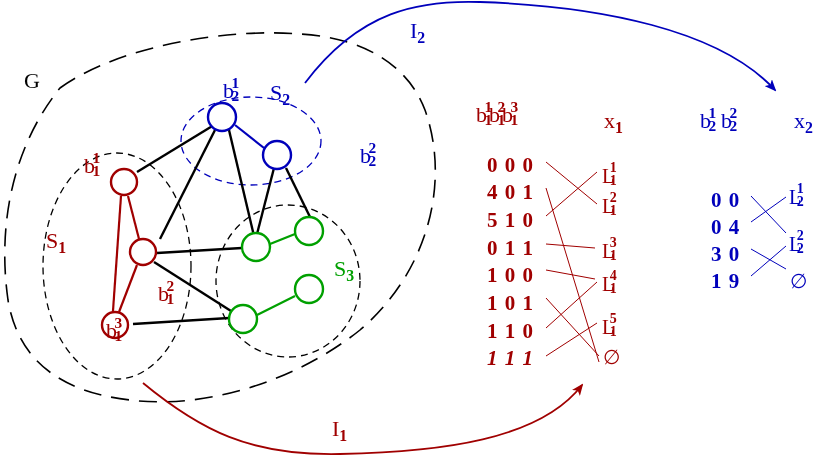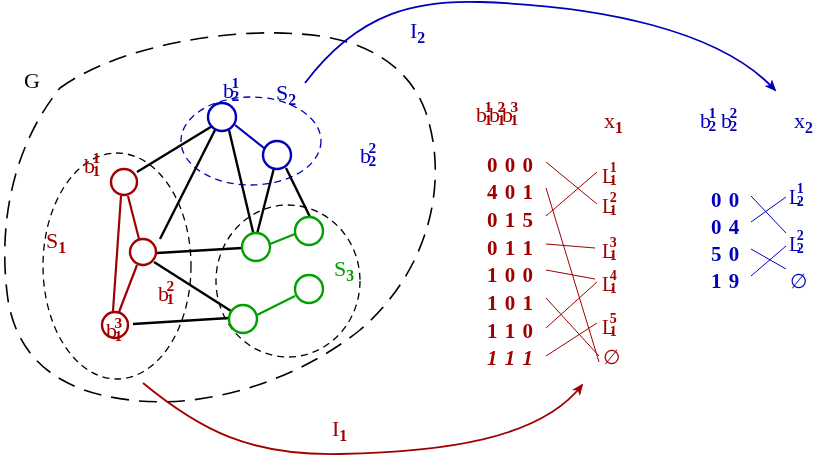--- a/index.html
+++ b/index.html
@@ -94,21 +94,21 @@
   .stack { display: inline-block; position: relative; }
   .stack .s-up { position: absolute; left: 0.55em; top: -0.35em; font-size: 0.7em; font-weight: bold; }
   .stack .s-dn { position: absolute; left: 0.55em; top: 0.55em; font-size: 0.7em; font-weight: bold; }
   .bitrow { position: absolute; font-family: "Liberation Serif", serif; font-weight: bold; font-size: 21px; letter-spacing: 1px; white-space: pre; }
   .tgt { position: absolute; font-family: "Liberation Serif", serif; font-size: 20px; }
 </style>
 
 <div class="t blk sym" style="left:24px;top:70px;">G</div>
 
 <div class="t red sym" style="left:46px;top:230px;"><span>S</span><sub>1</sub></div>
-<div class="t blue sym" style="left:276px;top:82px;text-align:center;"><span>S</span><sub>2</sub></div>
+<div class="t blue sym" style="left:270px;top:82px;text-align:center;"><span>S</span><sub>2</sub></div>
 <div class="t green sym" style="left:334px;top:258px;"><span>S</span><sub>3</sub></div>
 
 <div class="t red sym" style="left:332px;top:418px;"><span>I</span><sub>1</sub></div>
 <div class="t blue sym" style="left:410px;top:20px;"><span>I</span><sub>2</sub></div>
 
 
 <div class="t red sym stack" style="left:84px;top:155px;"><span>b</span><span class="s-up">1</span><span class="s-dn">1</span></div>
 <div class="t red sym stack" style="left:143px;top:283px;"><span>b</span><span class="s-up">2</span><span class="s-dn">1</span></div>
 <div class="t red sym stack" style="left:76px;top:320px;"><span>b</span><span class="s-up">3</span><span class="s-dn">1</span></div>
 <div class="t blue sym stack" style="left:178px;top:80px;"><span>b</span><span class="s-up">1</span><span class="s-dn">2</span></div>
@@ -116,21 +116,21 @@
 
 
 <div class="t red sym" style="left:476px;top:104px;">
   <span class="stack"><span>b</span><span class="s-up">1</span><span class="s-dn">1</span></span><span class="stack" style="margin-left:2px;"><span>b</span><span class="s-up">2</span><span class="s-dn">1</span></span><span class="stack" style="margin-left:2px;"><span>b</span><span class="s-up">3</span><span class="s-dn">1</span></span>
 </div>
 <div class="t red sym" style="left:604px;top:110px;"><span>x</span><sub>1</sub></div>
 
 
 <div class="bitrow red" style="left:487px;top:153px;">0 0 0</div>
 <div class="bitrow red" style="left:487px;top:180px;">4 0 1</div>
-<div class="bitrow red" style="left:487px;top:208px;">0 1 5</div>
+<div class="bitrow red" style="left:487px;top:208px;">5 1 0</div>
 <div class="bitrow red" style="left:487px;top:236px;">0 1 1</div>
 <div class="bitrow red" style="left:487px;top:263px;">1 0 0</div>
 <div class="bitrow red" style="left:487px;top:291px;">1 0 1</div>
 <div class="bitrow red" style="left:487px;top:319px;">1 1 0</div>
 <div class="bitrow red" style="left:487px;top:346px;font-style:italic;">1 1 1</div>
 
 
 <div class="tgt red stack" style="left:602px;top:165px;"><span>L</span><span class="s-up">1</span><span class="s-dn">1</span></div>
 <div class="tgt red stack" style="left:602px;top:195px;"><span>L</span><span class="s-up">2</span><span class="s-dn">1</span></div>
 <div class="tgt red stack" style="left:602px;top:240px;"><span>L</span><span class="s-up">3</span><span class="s-dn">1</span></div>
@@ -140,21 +140,21 @@
 
 
 <div class="t blue sym" style="left:700px;top:110px;">
   <span class="stack"><span>b</span><span class="s-up">1</span><span class="s-dn">2</span></span><span class="stack" style="margin-left:10px;"><span>b</span><span class="s-up">2</span><span class="s-dn">2</span></span>
 </div>
 <div class="t blue sym" style="left:782px;top:110px;margin-left:12px;"><span>x</span><sub>2</sub></div>
 
 
 <div class="bitrow blue" style="left:711px;top:188px;">0 0</div>
 <div class="bitrow blue" style="left:711px;top:215px;">0 4</div>
-<div class="bitrow blue" style="left:711px;top:242px;">5 0</div>
+<div class="bitrow blue" style="left:711px;top:242px;">3 0</div>
 <div class="bitrow blue" style="left:711px;top:269px;">1 9</div>
 
 
 <div class="tgt blue stack" style="left:789px;top:186px;"><span>L</span><span class="s-up">1</span><span class="s-dn">2</span></div>
 <div class="tgt blue stack" style="left:789px;top:233px;"><span>L</span><span class="s-up">2</span><span class="s-dn">2</span></div>
 <div class="tgt blue" style="left:790px;top:269px;">∅</div>
 
 </div>
 
 </body></html>

